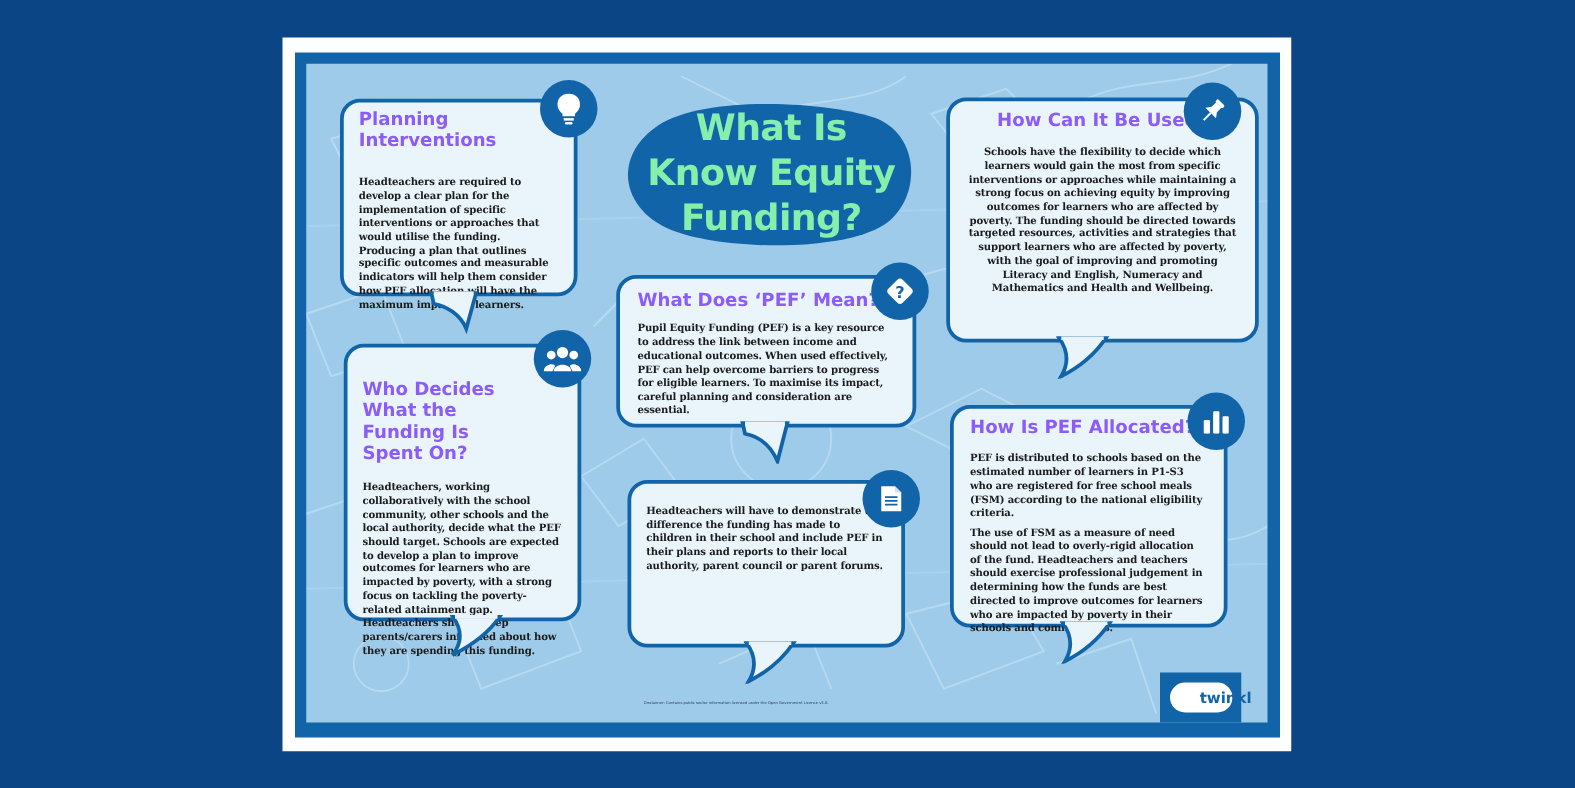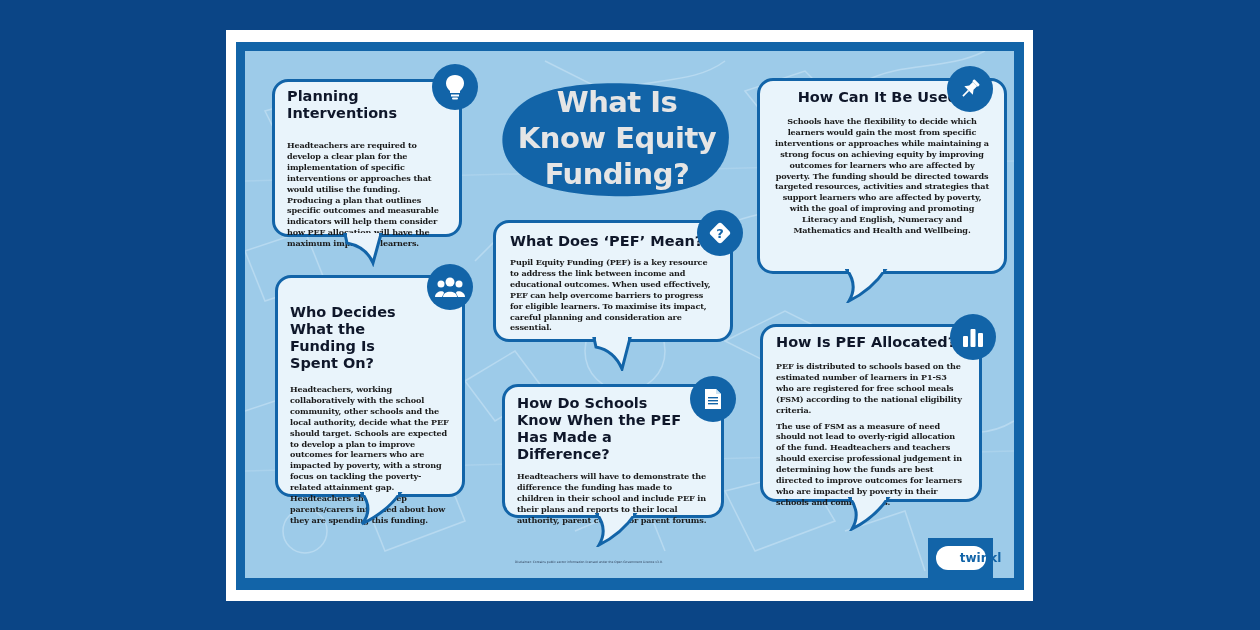--- a/index.html
+++ b/index.html
@@ -4,25 +4,25 @@
 <style>
   * { box-sizing: border-box; margin: 0; padding: 0; }
   html, body { width: 1260px; height: 630px; overflow: hidden; }
   body { background: #0b4586; font-family: "DejaVu Serif", serif; position: relative; }
   .frame { position: absolute; left: 226px; top: 30px; width: 807px; height: 571px; background: #ffffff; }
   .border { position: absolute; left: 236px; top: 42px; width: 788px; height: 548px; background: #1264a8; }
   .inner { position: absolute; left: 245px; top: 51px; width: 769px; height: 527px; background: #9dcbe9; overflow: hidden; }
   .inner svg.bg { position: absolute; left: 0; top: 0; }
 
   .title-blob { position: absolute; left: 497px; top: 80px; width: 234px; height: 118px; }
-  .title { position: absolute; left: 497px; top: 84px; width: 240px; text-align: center; color: #e5e5e5;
+  .title { position: absolute; left: 497px; top: 84px; width: 240px; text-align: center; color: #86efac;
            font-family: "DejaVu Sans", sans-serif; font-weight: bold; font-size: 29px; line-height: 36px; letter-spacing: -0.5px; }
 
   .card { position: absolute; background: #e9f4fb; border: 3px solid #1264a8; border-radius: 16px; }
-  .card h2 { font-family: "DejaVu Sans", sans-serif; font-weight: bold; color: #0f172a; font-size: 14.5px; line-height: 17px; }
+  .card h2 { font-family: "DejaVu Sans", sans-serif; font-weight: bold; color: #8b5cf6; font-size: 14.5px; line-height: 17px; }
   .card p { font-family: "DejaVu Serif", serif; font-size: 8.1px; line-height: 10.9px; color: #1b1b1b; font-weight: bold; letter-spacing: -0.15px; }
   .tail { position: absolute; }
   .icon { position: absolute; width: 46px; height: 46px; border-radius: 50%; background: #1264a8; display: flex; align-items: center; justify-content: center; }
 
   .disclaimer { position: absolute; left: 515px; top: 560px; width: 190px; font-size: 3px; color: #2b3b55; font-family: "DejaVu Sans", sans-serif; white-space: nowrap; }
   .logo-box { position: absolute; left: 928px; top: 538px; width: 65px; height: 40px; background: #1264a8; display: flex; align-items: center; justify-content: center; }
   .cloud { width: 50px; height: 24px; background: #ffffff; border-radius: 12px; display: flex; align-items: center; justify-content: center;
            font-family: "DejaVu Sans", sans-serif; font-weight: bold; color: #1264a8; font-size: 12px; padding-left: 40px; }
 </style>
 </head>
@@ -110,21 +110,20 @@
   <rect x="4" y="0" width="32" height="3" fill="#e9f4fb"></rect>
 </svg>
 <div class="icon" style="left:697px; top:210px;">
   <svg width="26" height="26" viewBox="0 0 26 26">
       <rect x="5" y="5" width="16" height="16" rx="3" fill="#fff" transform="rotate(45 13 13)"></rect>
       <text x="13" y="18" text-anchor="middle" font-family="DejaVu Sans, sans-serif" font-weight="bold" font-size="13" fill="#1264a8">?</text>
     </svg>
 </div>
 
 <div class="card" style="left:502px; top:384px; width:222px; height:134px; padding:8px 12px;">
-  <h2 style="width:180px;">How Do Schools Know When the PEF Has Made a Difference?</h2>
   <p style="margin-top:8px;">Headteachers will have to demonstrate the difference the funding has made to children in their school and include PEF in their plans and reports to their local authority, parent council or parent forums.</p>
 </div>
 <svg class="tail" style="left:595px; top:513px;" width="44" height="34">
   <path d="M2 1 L40 1 C34 10 24 22 4 32 C10 22 10 12 2 1 Z" fill="#e9f4fb" stroke="#1264a8" stroke-width="3"></path>
   <rect x="4" y="0" width="34" height="3" fill="#e9f4fb"></rect>
 </svg>
 <div class="icon" style="left:690px; top:376px;">
   <svg width="18" height="22" viewBox="0 0 18 22">
       <path d="M1 1 L12 1 L17 6 L17 21 L1 21 Z" fill="#fff"></path>
       <path d="M12 1 L12 6 L17 6" fill="#cfe4f3"></path>

